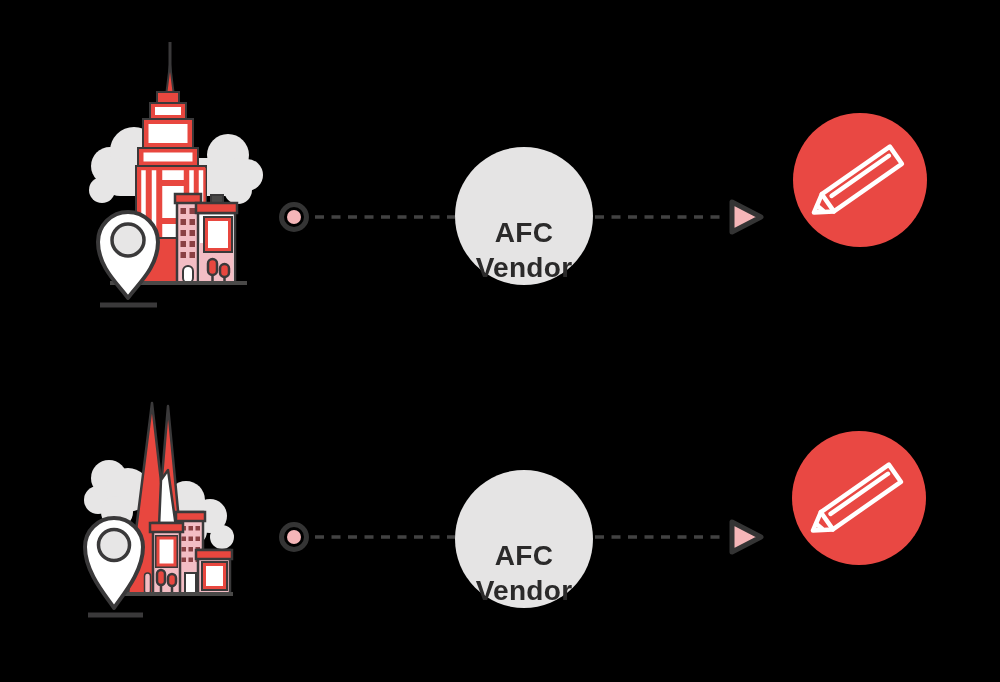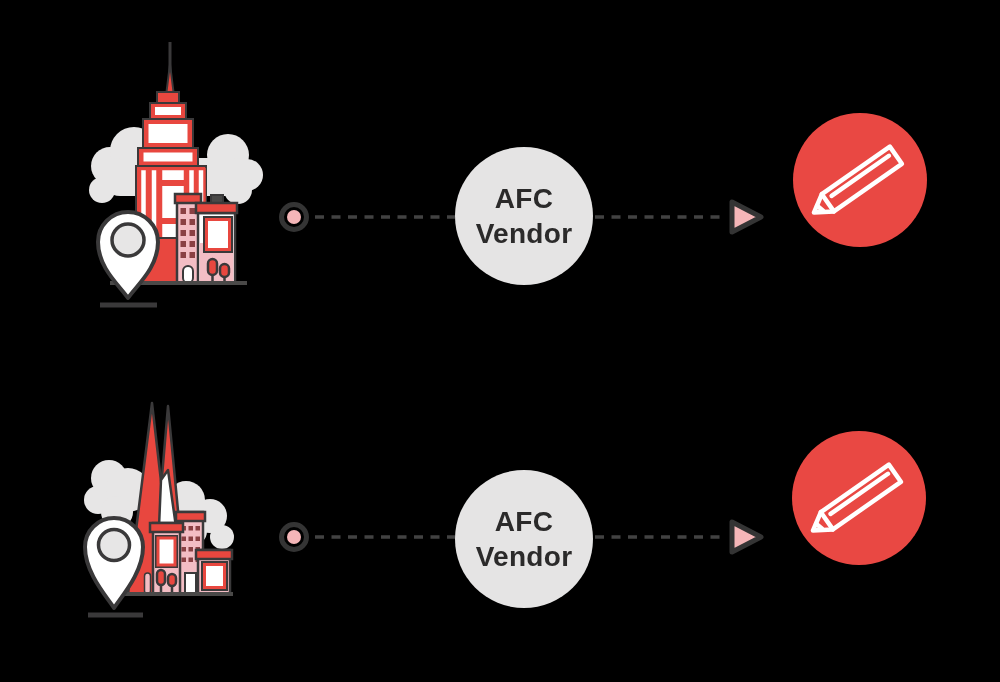--- a/index.html
+++ b/index.html
@@ -9,21 +9,21 @@
     --ground:#4a4948; --text:#2b2a2a; --white:#ffffff; --window-red:#8a4043;
   }
   html,body{margin:0;padding:0;}
   body{background:var(--background);font-family:"Liberation Sans",sans-serif;}
   .stage{position:relative;width:1000px;height:682px;background:var(--background);overflow:hidden;}
   .abs{position:absolute;}
   
   .afc-node{
     width:138px;height:138px;border-radius:50%;
     background:var(--light-gray);
-    display:flex;flex-direction:column;align-items:center;justify-content:center;
+    display:flex;flex-direction:column;align-items:center;justify-content:flex-end;
     color:var(--text);font-weight:700;font-size:28px;line-height:35px;
     letter-spacing:.3px;text-align:center;
   }
   
   .target-node{
     width:134px;height:134px;border-radius:50%;
     background:var(--red);
     display:flex;align-items:center;justify-content:center;
   }
   

